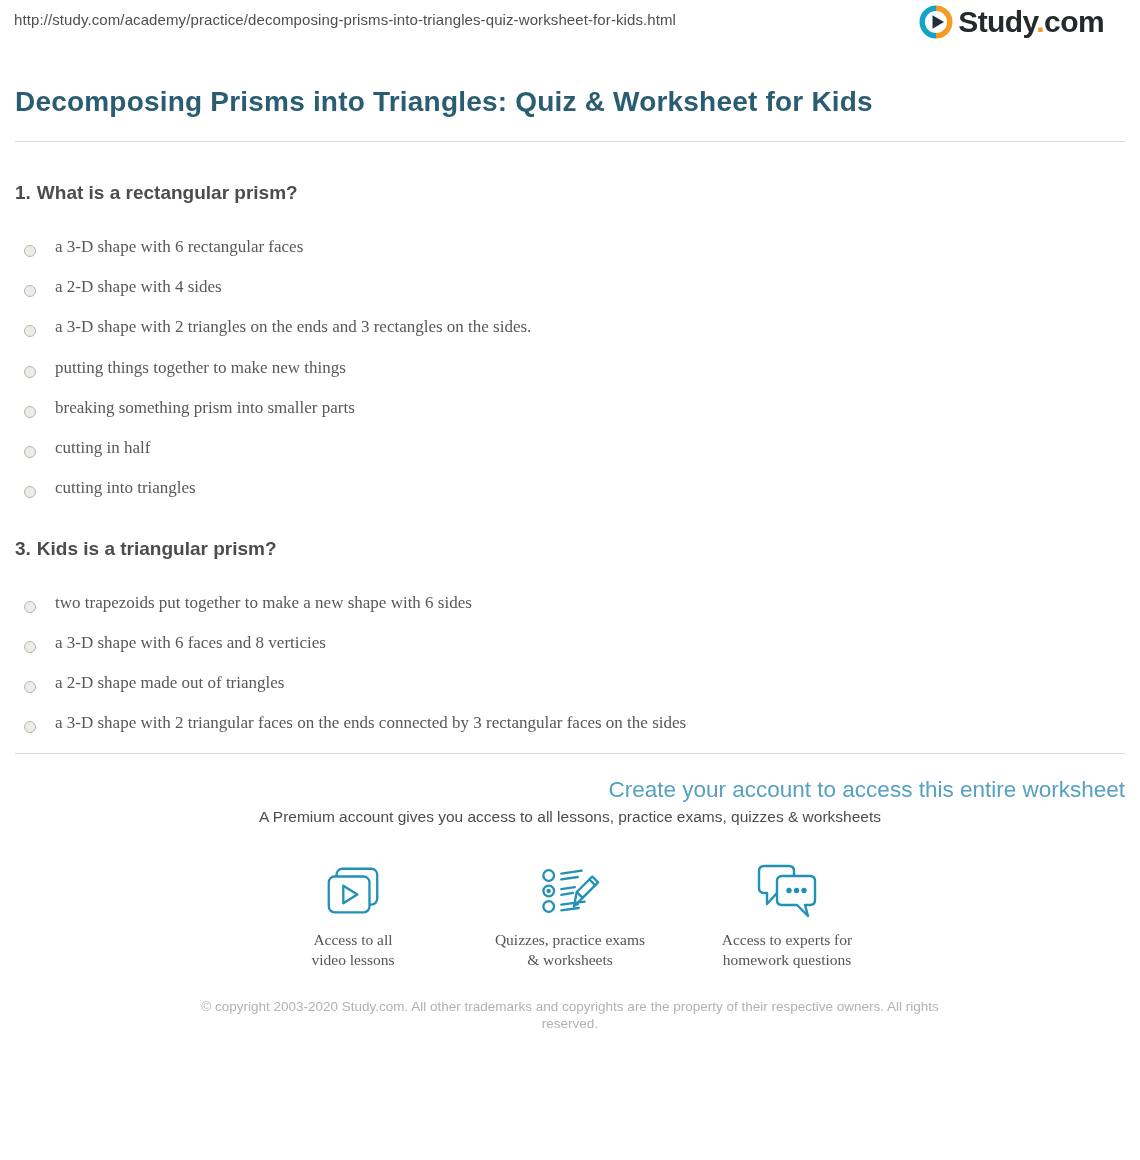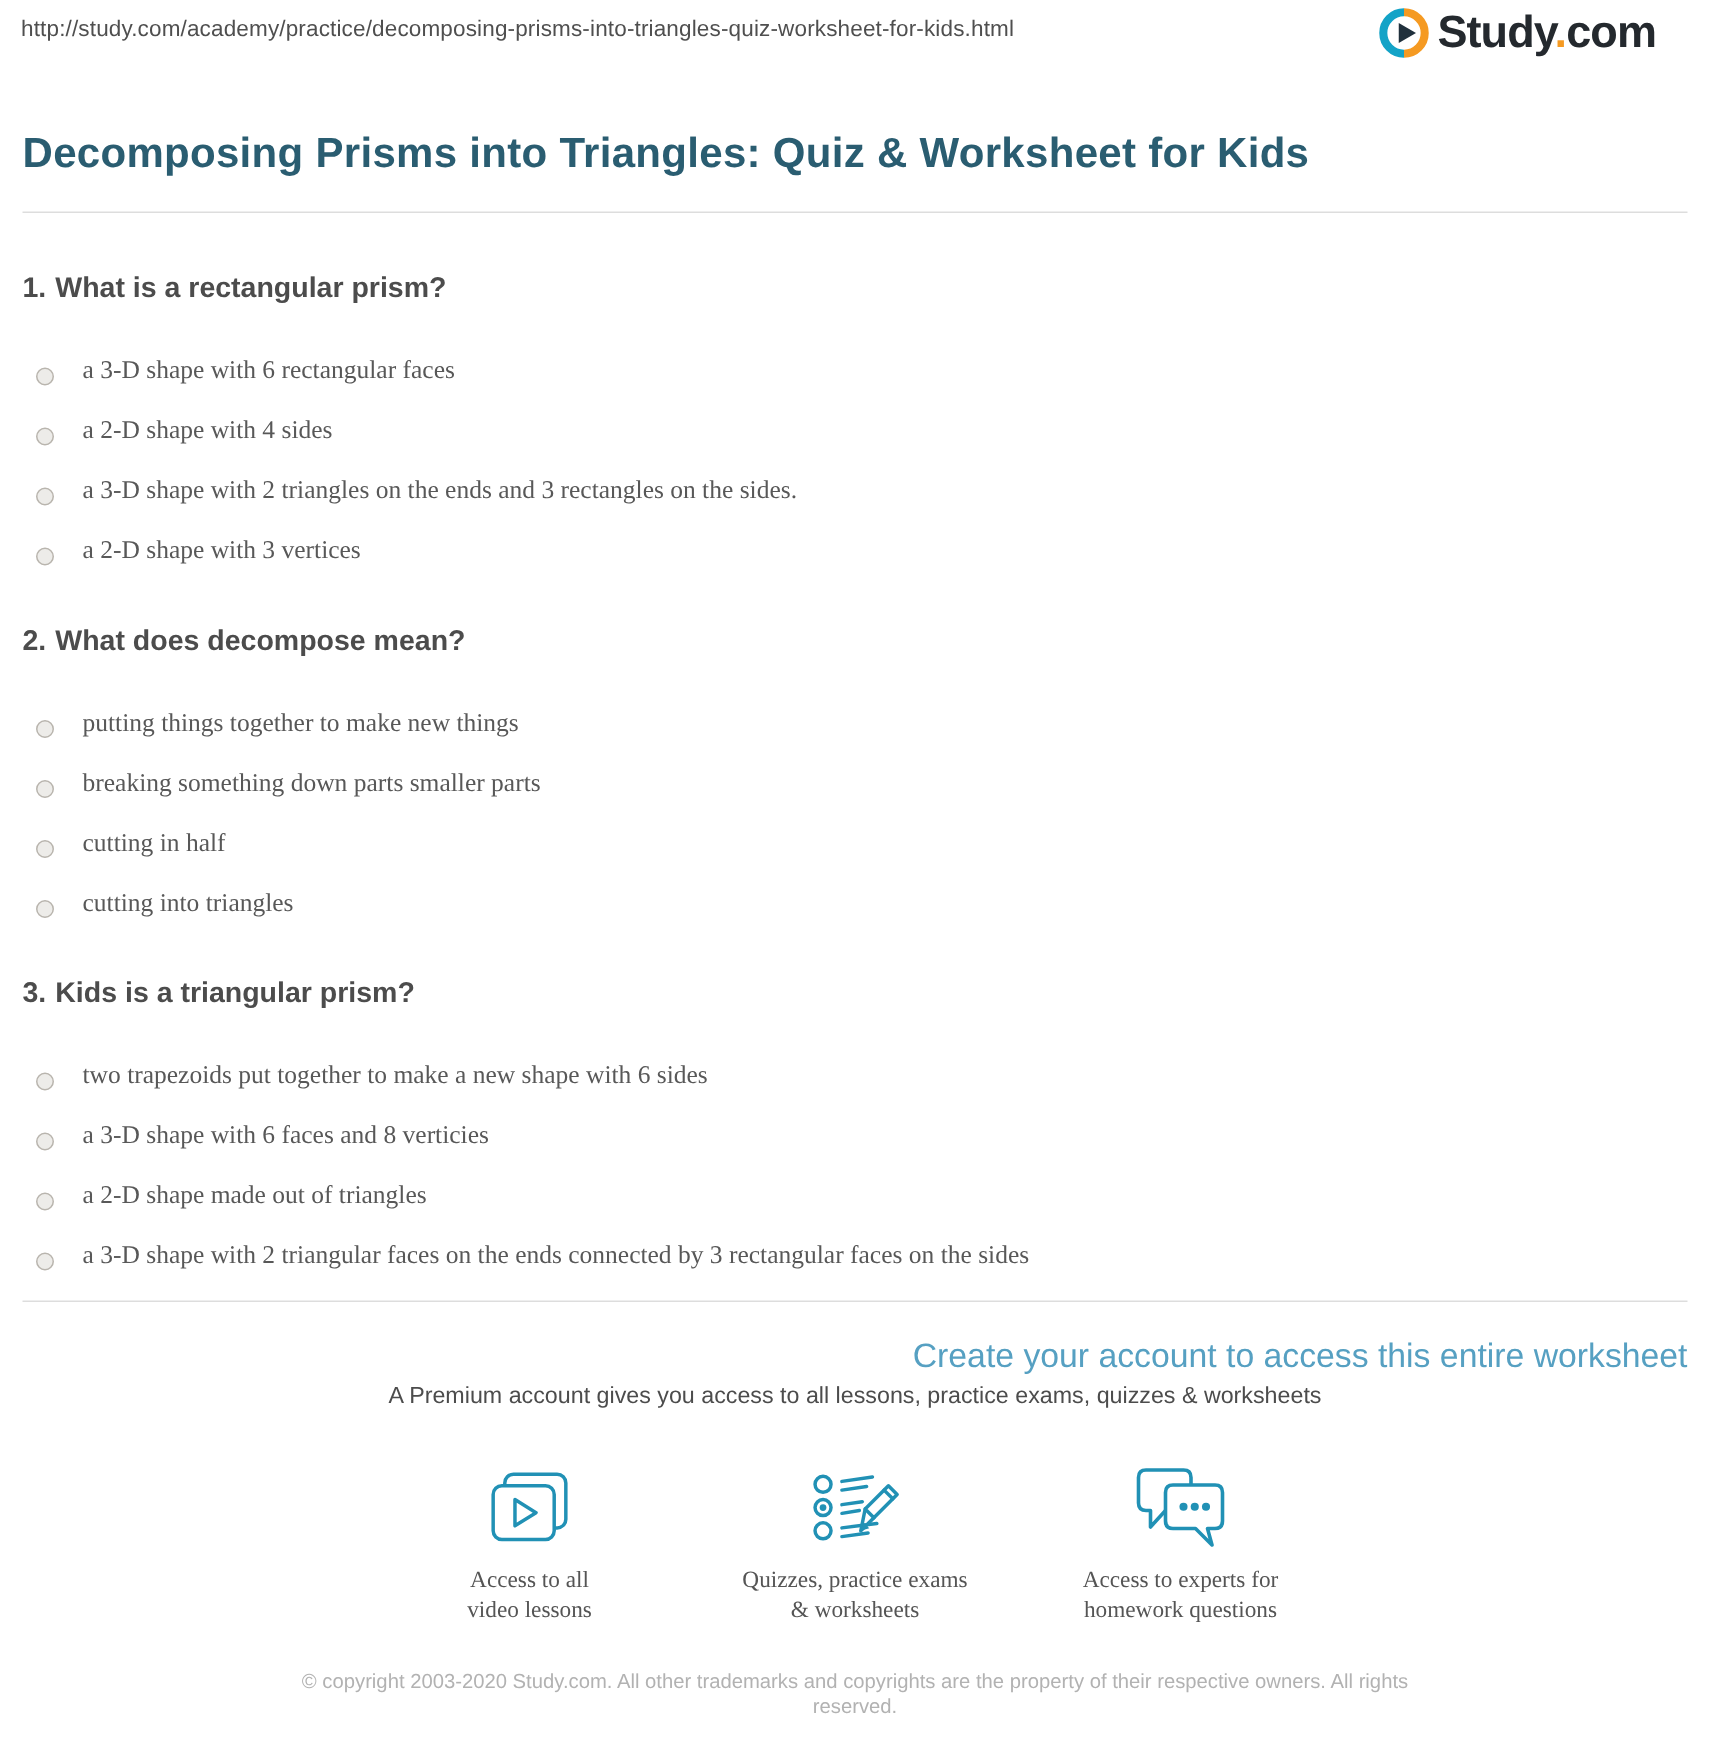--- a/index.html
+++ b/index.html
@@ -97,35 +97,30 @@
         <span class="option-label">a 3-D shape with 6 rectangular faces</span>
       </div>
       <div class="option">
         <span class="radio"></span>
         <span class="option-label">a 2-D shape with 4 sides</span>
       </div>
       <div class="option">
         <span class="radio"></span>
         <span class="option-label">a 3-D shape with 2 triangles on the ends and 3 rectangles on the sides.</span>
       </div>
-      <div class="option">
-        <span class="radio"></span>
-        <span class="option-label">a 2-D shape with 3 vertices</span>
-      </div>
     </div>
 
     <div class="question">
-      <h2><span class="q-num">2.</span><span>What does decompose mean?</span></h2>
       <div class="option">
         <span class="radio"></span>
         <span class="option-label">putting things together to make new things</span>
       </div>
       <div class="option">
         <span class="radio"></span>
-        <span class="option-label">breaking something down parts smaller parts</span>
+        <span class="option-label">breaking something prism into smaller parts</span>
       </div>
       <div class="option">
         <span class="radio"></span>
         <span class="option-label">cutting in half</span>
       </div>
       <div class="option">
         <span class="radio"></span>
         <span class="option-label">cutting into triangles</span>
       </div>
     </div>

